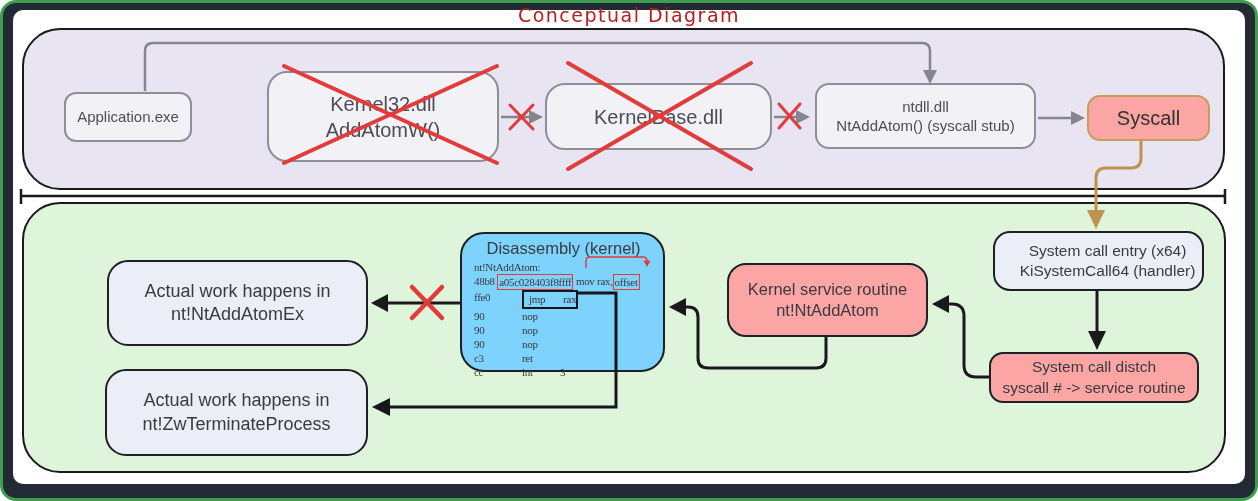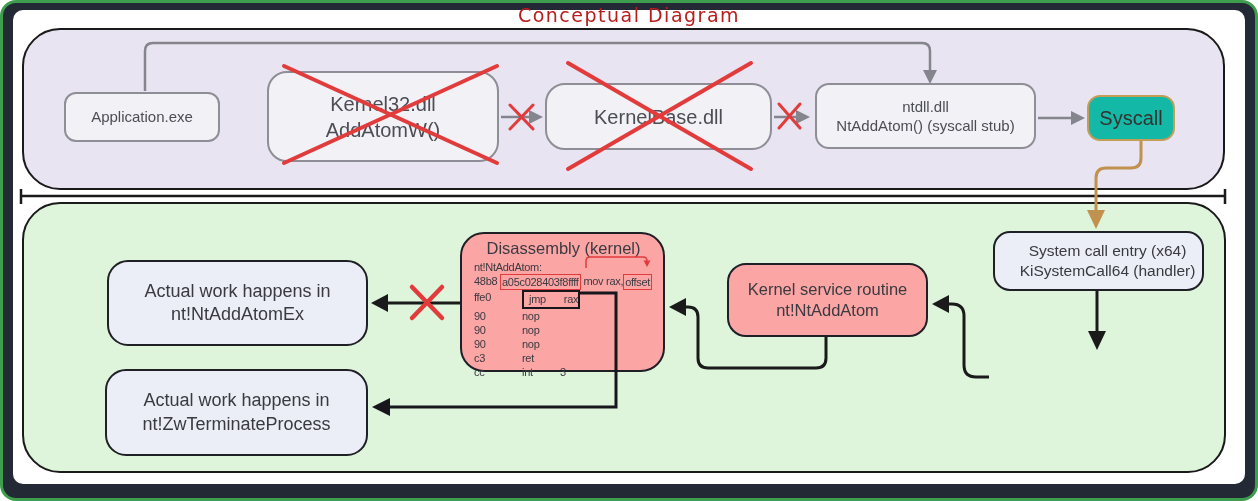--- a/index.html
+++ b/index.html
@@ -12,36 +12,36 @@
   .section { position:absolute; border:2.5px solid #1a1a1a; }
   .section.top { left:22px; top:28px; width:1203px; height:162px; background:#e8e4f2; border-radius:38px; }
   .section.bottom { left:22px; top:202px; width:1204px; height:271px; background:#def5dc; border-radius:38px; }
 
   .node { position:absolute; display:flex; flex-direction:column; justify-content:center; align-items:center;
     text-align:center; line-height:1.3; }
   .gray-node { background:#f2f1f5; border:2px solid #8e8e96; color:#4d4d55; }
   .dark-node { background:#ebeef6; border:2.5px solid #1f1f26; color:#3a3a40; }
   .white-node { background:#fca5a5; border:2.5px solid #1f1f26; color:#3a3a40; }
 
-  .n-app       { left:64px;  top:92px;  width:156px; height:50px; border-radius:12px; font-size:15px; }
+  .n-app       { left:64px;  top:92px;  width:128px; height:50px; border-radius:12px; font-size:15px; }
   .n-kernel32  { left:267px; top:71px;  width:232px; height:91px; border-radius:20px; font-size:20px; }
   .n-kernelbase{ left:545px; top:83px;  width:227px; height:67px; border-radius:20px; font-size:20px; }
   .n-ntdll     { left:815px; top:83px;  width:221px; height:66px; border-radius:14px; font-size:15px; }
-  .n-syscall   { left:1087px; top:95px; width:88px; height:46px; border-radius:13px; font-size:20px;
-                 background:#14b8a6; border:2px solid #c49e57; color:#33322e; }
+  .n-syscall   { left:1087px; top:95px; width:123px; height:46px; border-radius:13px; font-size:20px;
+                 background:#fca5a5; border:2px solid #c49e57; color:#33322e; }
   .n-sysentry  { left:993px; top:231px; width:211px; height:60px; border-radius:17px; font-size:15.5px;padding-left:18px; }
   .n-dispatch  { left:989px; top:352px; width:210px; height:51px; border-radius:14px; font-size:15.5px; }
   .n-kroutine  { left:727px; top:263px; width:201px; height:74px; border-radius:19px; font-size:16.5px; }
   .n-atomex    { left:107px; top:260px; width:261px; height:86px; border-radius:21px; font-size:18px; }
   .n-zwterm    { left:105px; top:369px; width:263px; height:87px; border-radius:21px; font-size:18px; }
 
   .n-disasm { left:460px; top:232px; width:205px; height:140px; border-radius:24px;
-    background:#fca5a5; border:2.5px solid #1f1f26; position:absolute; padding:5px 10px 4px 12px; color:#3a3a40; }
+    background:#7dd3fc; border:2.5px solid #1f1f26; position:absolute; padding:5px 10px 4px 12px; color:#3a3a40; }
   .disasm-title { text-align:center; font-size:16.5px; margin-bottom:2px; }
-  .code { font-size:11px; letter-spacing:-0.3px; line-height:14.2px; white-space:nowrap; color:#3a3a40; }
+  .code { font-size:11px; letter-spacing:-0.3px; line-height:14.2px; white-space:nowrap; color:#3a3a40;font-family:Liberation Serif, serif; }
   .code-row { display:flex; }
   .col-b { width:48px; }
   .col-m { width:38px; }
   .redbox { border:1.5px solid #e23b3b; padding:0 1px; }
   .jmpbox { border:2px solid #16161c; padding:0 0 0 5px; display:inline-flex; margin-left:0px; }
   .jmpbox .op { margin-left:18px; }
 
   .jmp-label { position:absolute; left:395px; top:391px; width:218px; text-align:right;
     font-size:11px; color:#3a3a40; letter-spacing:-0.2px; }
 
@@ -75,20 +75,24 @@
     <span>NtAddAtom() (syscall stub)</span>
   </div>
   <div class="node n-syscall">
     <span>Syscall</span>
   </div>
 
   <div class="node dark-node n-sysentry">
     <span>System call entry (x64)</span>
     <span>KiSystemCall64 (handler)</span>
   </div>
+  <div class="node white-node n-dispatch">
+    <span>System call distch</span>
+    <span>syscall # -&gt; service routine</span>
+  </div>
   <div class="node white-node n-kroutine">
     <span>Kernel service routine</span>
     <span>nt!NtAddAtom</span>
   </div>
   <div class="node dark-node n-atomex">
     <span>Actual work happens in</span>
     <span>nt!NtAddAtomEx</span>
   </div>
   <div class="node dark-node n-zwterm">
     <span>Actual work happens in</span>

